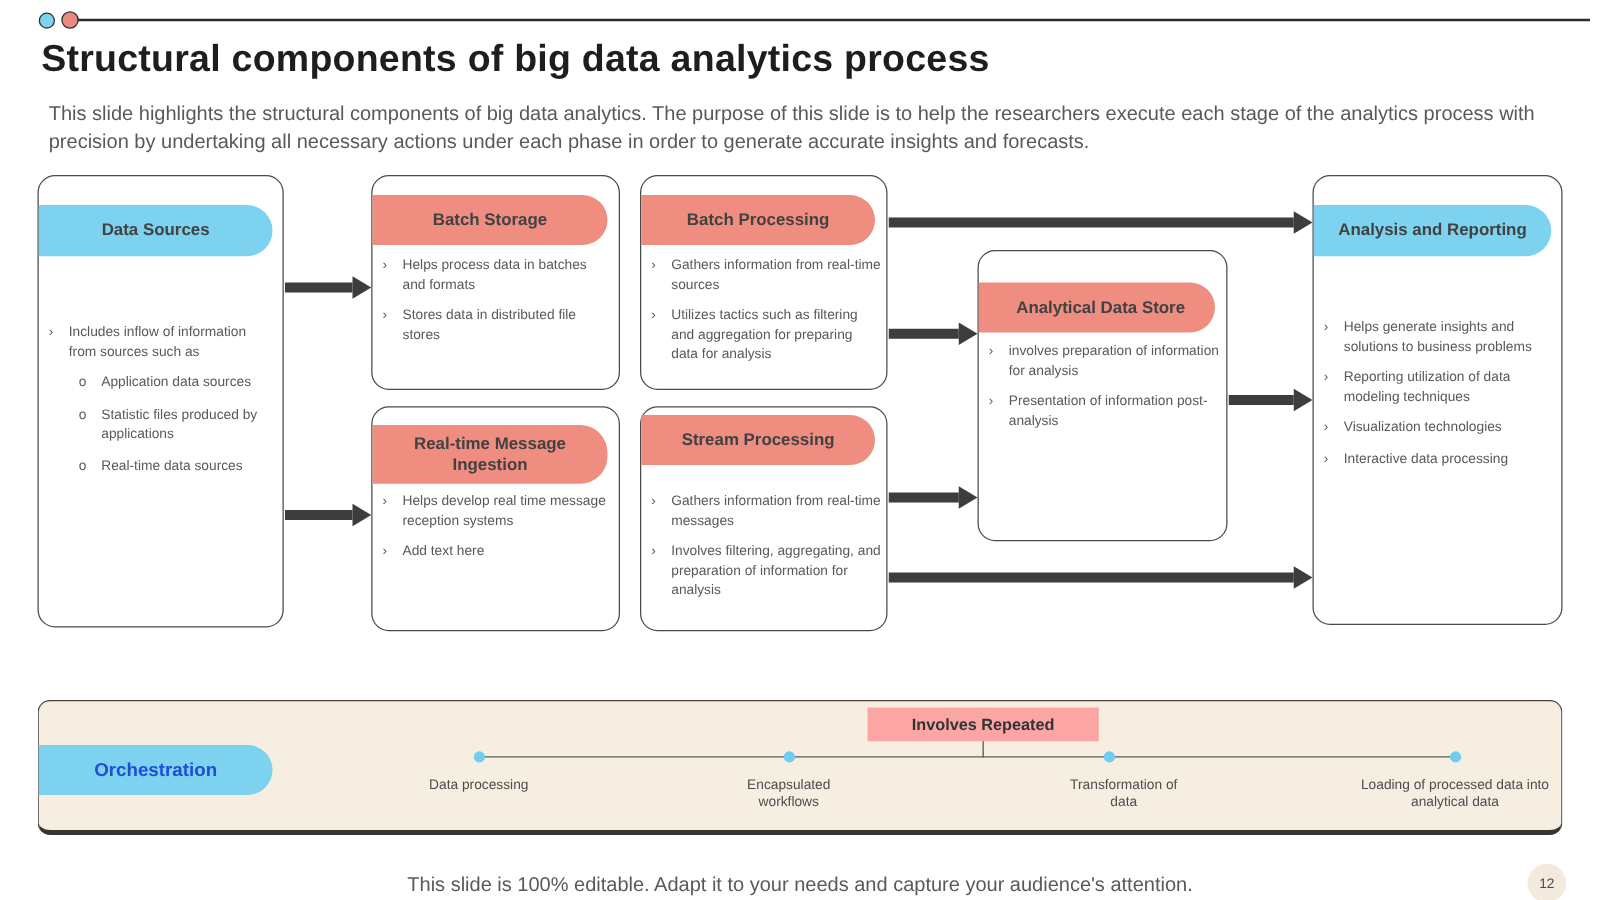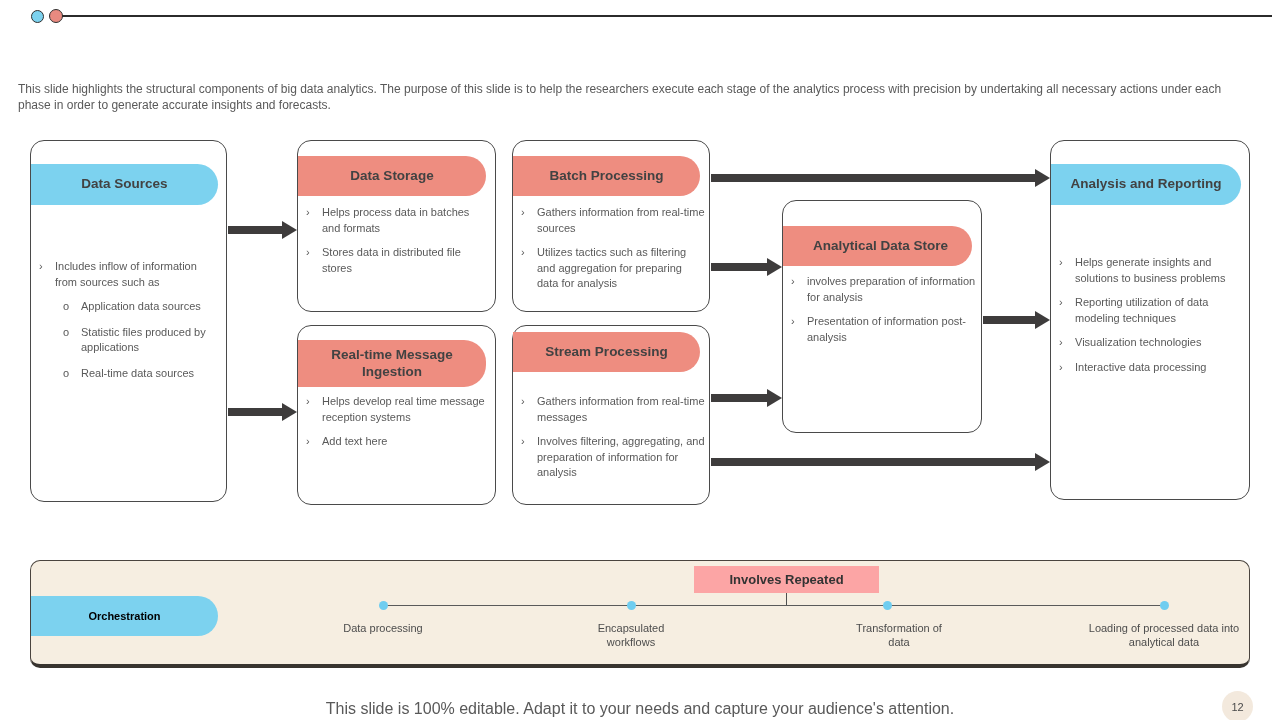--- a/index.html
+++ b/index.html
@@ -8,21 +8,21 @@
     position:relative; width:1280px; height:720px; overflow:hidden;
     background:#ffffff; font-family:"Liberation Sans", sans-serif;
   }
   
   .deco-circle { position:absolute; border-radius:50%; border:1.5px solid #2f2f2f; }
   .deco-circle.blue { left:31px; top:10px; width:13px; height:13px; background:#7cd2ef; }
   .deco-circle.red  { left:49px; top:9px;  width:14px; height:14px; background:#e98a80; }
   .deco-line { position:absolute; left:62px; top:15px; width:1210px; height:2px; background:#2b2b2b; }
 
   .title { position:absolute; left:33px; top:31px; font-size:30px; color:#1e1e1e; letter-spacing:0.2px; }
-  .subtitle { position:absolute; left:18px; top:81px; width:1206px; font-size:12px; line-height:1.35; color:#595959; }
+  .subtitle { position:absolute; left:39px; top:81px; width:1206px; font-size:16px; line-height:1.35; color:#595959; }
 
   
   .box { position:absolute; background:#ffffff; border:1.3px solid #4a4a4a; border-radius:14px; }
   .pill {
     position:absolute; left:0; border-radius:0 22px 22px 0;
     display:flex; align-items:center; justify-content:center;
     font-weight:bold; font-size:13.5px; color:#424242; text-align:center; line-height:1.25;
     padding:0 14px;
   }
   .pill.blue { background:#7cd2ef; }
@@ -45,21 +45,21 @@
   
   .orch {
     position:absolute; left:30px; top:560px; width:1220px; height:108px;
     background:#f6eee1; border:1.3px solid #4a443e; border-bottom:4px solid #38342f;
     border-radius:10px;
   }
   .orch-pill {
     position:absolute; left:0; top:35px; width:187px; height:40px;
     background:#7cd2ef; border-radius:0 22px 22px 0;
     display:flex; align-items:center; justify-content:center;
-    font-weight:bold; font-size:11px; color:#000000;
+    font-weight:bold; font-size:15px; color:#1d4ed8;
   }
   .callout {
     position:absolute; left:663px; top:5px; width:185px; height:27px; background:#fca5a5;
     display:flex; align-items:center; justify-content:center;
     font-weight:bold; font-size:13px; color:#333333;
   }
   .callout-drop { position:absolute; left:755px; top:32px; width:1px; height:13px; background:#4f4f4f; }
   .tl-line { position:absolute; left:352px; top:44px; width:781px; height:1px; background:#5a5a5a; }
   .tl-dot { position:absolute; top:40px; width:9px; height:9px; border-radius:50%; background:#6fcdf0; }
   .tl-label {
@@ -76,20 +76,21 @@
 </style>
 </head>
 <body>
 
 <div class="slide">
 
   <span class="deco-circle blue"></span>
   <span class="deco-circle red"></span>
   <div class="deco-line"></div>
 
+  <h1 class="title">Structural components of big data analytics process</h1>
   <p class="subtitle">This slide highlights the structural components of big data analytics. The purpose of this slide is to help the researchers execute each stage of the analytics process with precision by undertaking all necessary actions under each phase in order to generate accurate insights and forecasts.</p>
 
   <div class="box" style="left:30px; top:140px; width:197px; height:362px;">
     <div class="pill blue" style="top:23px; width:187px; height:41px;">
       <span>Data Sources</span>
     </div>
     <div class="bullets" style="left:8px; top:118px; width:182px;">
       <div class="b-row">
         <span class="mk">›</span>
         <span>Includes inflow of information from sources such as</span>
@@ -104,21 +105,21 @@
       </div>
       <div class="b-row sub">
         <span class="mk">o</span>
         <span>Real-time data sources</span>
       </div>
     </div>
   </div>
 
   <div class="box" style="left:297px; top:140px; width:199px; height:172px;">
     <div class="pill salmon" style="top:15px; width:188px; height:40px;">
-      <span>Data Storage</span>
+      <span>Batch Storage</span>
     </div>
     <div class="bullets" style="left:8px; top:64px; width:184px;">
       <div class="b-row">
         <span class="mk">›</span>
         <span>Helps process data in batches and formats</span>
       </div>
       <div class="b-row">
         <span class="mk">›</span>
         <span>Stores data in distributed file stores</span>
       </div>

